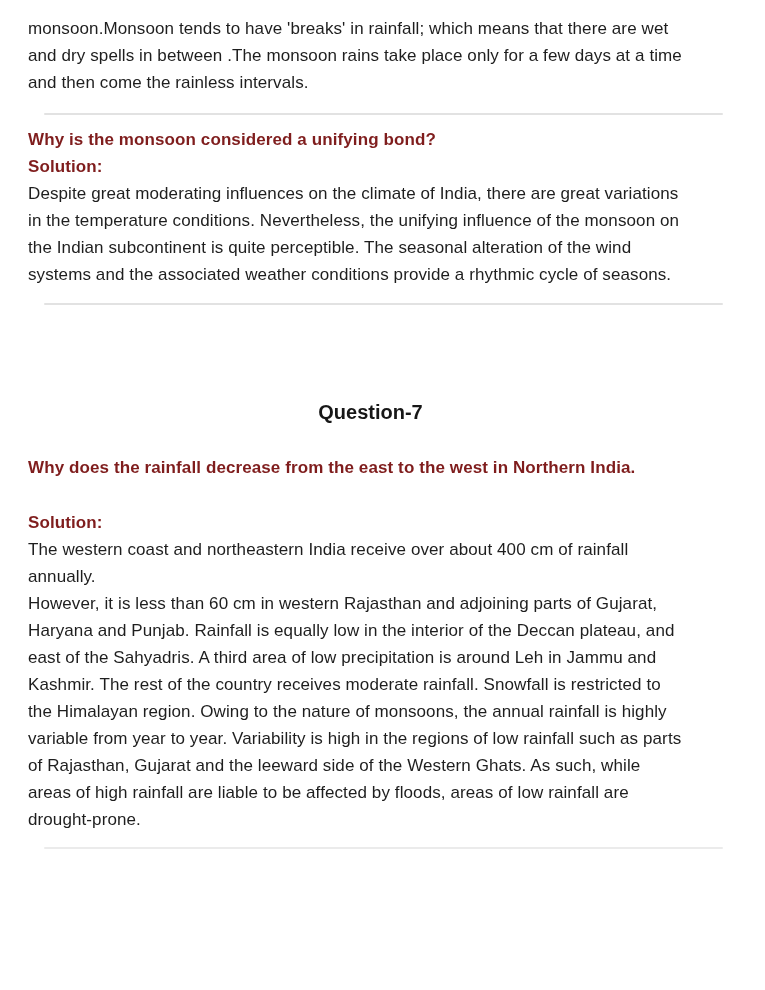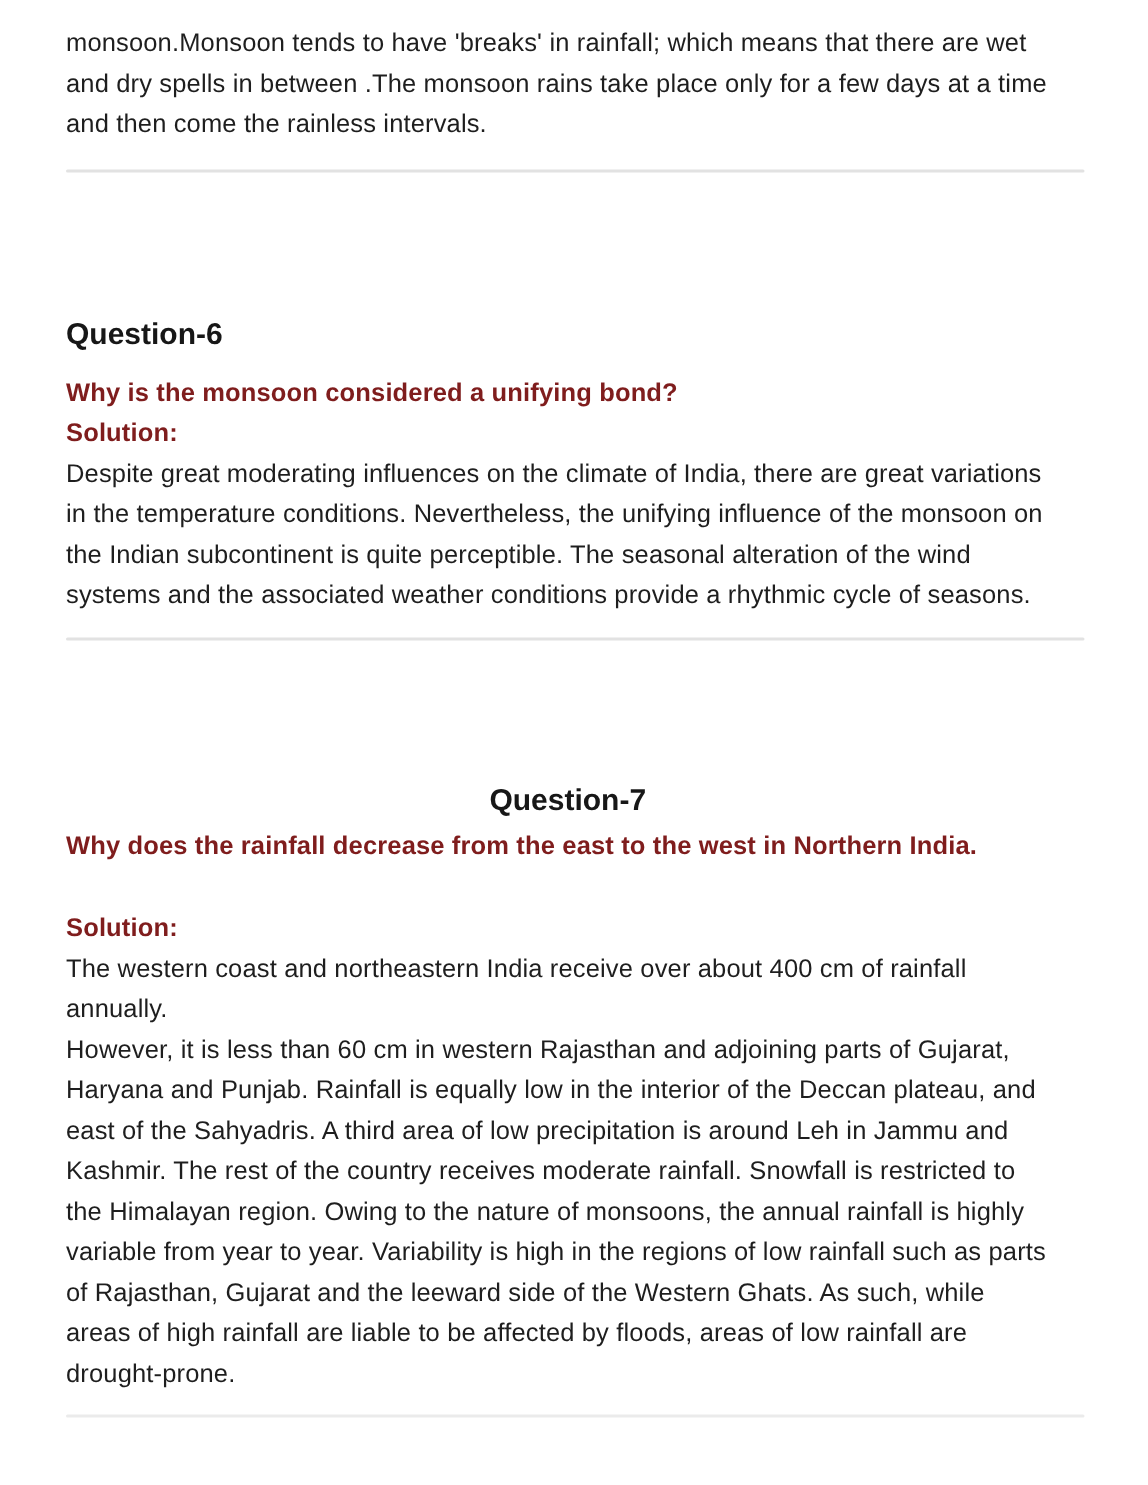--- a/index.html
+++ b/index.html
@@ -7,21 +7,21 @@
   .page {
     position: relative;
     width: 765px;
     height: 990px;
     background: #ffffff;
     font-family: "Liberation Sans", "DejaVu Sans", sans-serif;
     color: #1e1e1e;
     overflow: hidden;
   }
   .content {
-    padding: 0 52px 0 44px;
+    padding: 0 52px 0 28px;
   }
   .body-text {
     font-size: 17px;
     line-height: 27px;
     letter-spacing: 0.1px;
     white-space: pre-line;
   }
   .intro {
     padding-top: 15px;
     width: 656px;
@@ -46,40 +46,39 @@
   .q-heading-7 { margin-top: 93px; text-align: center; }
   .q-bold {
     font-size: 17px;
     font-weight: bold;
     line-height: 27px;
     letter-spacing: 0.1px;
     color: #7f1d1d;
     width: 656px;
   }
   .q-question-6 { margin-top: 11px; }
-  .q-question-7 { margin-top: 2px; }
+  .q-question-7 { margin-top: 28px; }
   .solution-label-6 { margin-top: 0; }
   .solution-label-7 { margin-top: 28px; }
   .solution-text {
     width: 656px;
   }
 </style>
 </head>
 <body>
 
 <div class="page">
 
   <div class="content">
     <p class="body-text intro">monsoon.Monsoon tends to have 'breaks' in rainfall; which means that there are wet and dry spells in between .The monsoon rains take place only for a few days at a time and then come the rainless intervals.</p>
   </div>
 
   <div class="divider divider-1"></div>
 
   <div class="content">
-    <h2 class="q-heading q-heading-6">Question-6</h2>
     <p class="q-bold q-question-6">Why is the monsoon considered a unifying bond?</p>
     <p class="q-bold solution-label-6">Solution:</p>
     <p class="body-text solution-text">Despite great moderating influences on the climate of India, there are great variations in the temperature conditions. Nevertheless, the unifying influence of the monsoon on the Indian subcontinent is quite perceptible. The seasonal alteration of the wind systems and the associated weather conditions provide a rhythmic cycle of seasons.</p>
   </div>
 
   <div class="divider divider-2"></div>
 
   <div class="content">
     <h2 class="q-heading q-heading-7">Question-7</h2>
     <p class="q-bold q-question-7">Why does the rainfall decrease from the east to the west in Northern India.</p>

